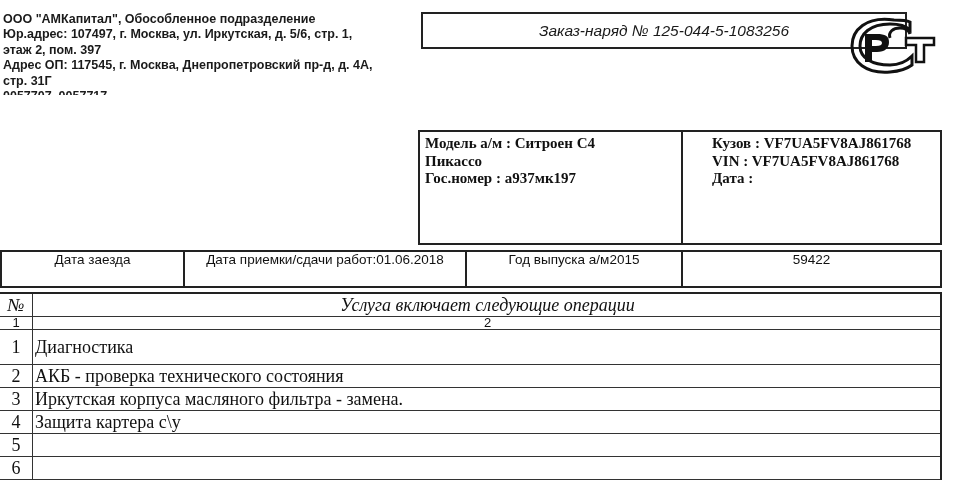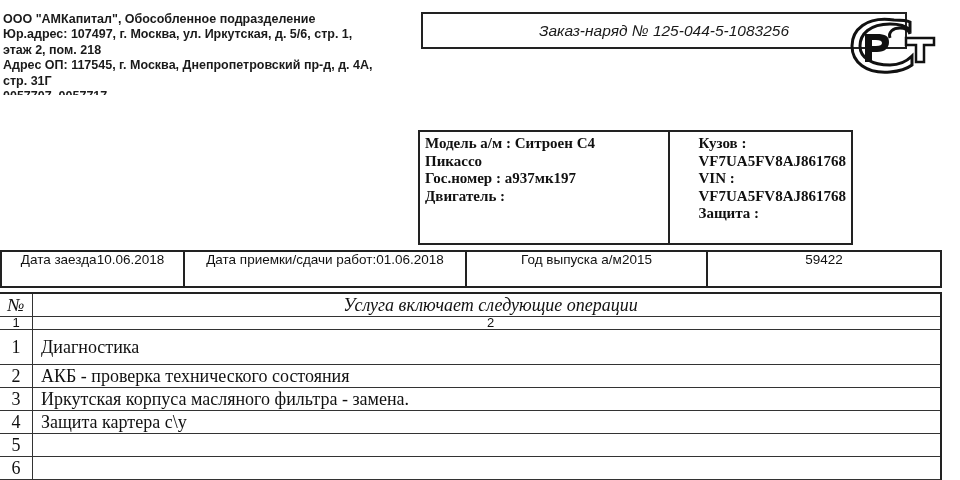--- a/index.html
+++ b/index.html
@@ -16,21 +16,21 @@
   }
   .company .clip { height: 6px; overflow: hidden; display: block; line-height: 15px; }
   .order-box {
     left: 421px; top: 12px; width: 486px; height: 37px;
     border: 2px solid #222; box-sizing: border-box;
     display: flex; align-items: center; justify-content: center;
     font-style: italic; font-size: 15.5px; color: #1a1a1a;
   }
   .rst-logo { left: 846px; top: 12px; width: 92px; height: 64px; }
   .vehicle-box {
-    left: 418px; top: 130px; width: 435px; height: 115px;
+    left: 418px; top: 130px; width: 524px; height: 115px;
     border: 2px solid #222; box-sizing: border-box; display: flex;
     font-family: "Liberation Serif", serif; font-weight: bold; font-size: 15px; line-height: 17.5px;
   }
   .vehicle-box .col { padding: 3px 5px; box-sizing: border-box; }
   .vehicle-box .col.left { width: 263px; border-right: 2px solid #222; }
   .vehicle-box .col.right { flex: 1; padding-left: 29px; }
   .dates {
     left: 0px; top: 250px; width: 942px; height: 38px;
     border: 2px solid #222; border-left: none; box-sizing: border-box; display: flex;
     font-size: 13.5px; line-height: 15px;
@@ -38,35 +38,35 @@
   .dates .cell { text-align: left; display: flex; justify-content: center; box-sizing: border-box; }
   .dates .cell + .cell { border-left: 2px solid #222; }
   .ops {
     left: 0px; top: 292px; width: 942px;
     border-top: 2px solid #222; border-right: 2px solid #222; box-sizing: border-box;
     font-family: "Liberation Serif", serif;
   }
   .ops table { border-collapse: collapse; width: 100%; }
   .ops td { border-bottom: 1.5px solid #333; padding: 0; }
   .ops td.num { width: 32px; border-right: 1.5px solid #333; text-align: center; font-size: 18px; }
-  .ops td.desc { padding-left: 8px; font-size: 18px; }
+  .ops td.desc { padding-left: 2px; font-size: 18px; }
   .ops tr.head td { height: 22px; font-style: italic; font-size: 18px; }
   .ops tr.head td.desc { text-align: center; }
   .ops tr.idx td { height: 12px; font-family: "Liberation Sans", sans-serif; font-size: 13px; line-height: 12px; }
   .ops tr.idx td.desc { text-align: center; }
   .ops tr.item td { height: 22px; line-height: 22px; }
   .ops tr.item.first td { height: 34px; line-height: 34px; }
 </style>
 </head>
 <body>
 
 <div class="abs company">
   <div>ООО "АМКапитал", Обособленное подразделение</div>
   <div>Юр.адрес: 107497, г. Москва, ул. Иркутская, д. 5/6, стр. 1,</div>
-  <div>этаж 2, пом. 218</div>
+  <div>этаж 2, пом. 397</div>
   <div>Адрес ОП: 117545, г. Москва, Днепропетровский пр-д, д. 4А,</div>
   <div>стр. 31Г</div>
   <span class="clip">0057707, 0057717</span>
 </div>
 
 <div class="abs order-box">
   <span>Заказ-наряд № 125-044-5-1083256</span>
 </div>
 
 <div class="abs rst-logo">
@@ -76,39 +76,37 @@
     <path d="M44 26 C42 20 47 16 54 16 C60 16 63 19 64 22" fill="none" stroke="#111" stroke-width="3"></path>
     <path d="M60 26 L88 26 L88 33 L78 33 L78 50 L70 50 L70 33 L60 33 Z" fill="#fff" stroke="#111" stroke-width="2.5"></path>
   </svg>
 </div>
 
 <div class="abs vehicle-box">
   <div class="col left">
     <div>Модель а/м : Ситроен С4</div>
     <div>Пикассо</div>
     <div>Гос.номер : а937мк197</div>
-    <div>Двигатель :</div>
   </div>
   <div class="col right">
     <div>Кузов : VF7UA5FV8AJ861768</div>
     <div>VIN : VF7UA5FV8AJ861768</div>
-    <div>Защита :</div>
+    <div>Дата :</div>
   </div>
 </div>
 
 <div class="abs dates">
   <div class="cell" style="width:183px; border-left: 2px solid #222;">
     <div>Дата заезда</div>
-    <div>10.06.2018</div>
   </div>
   <div class="cell" style="width:282px;">
     <div>Дата приемки/сдачи работ:</div>
     <div>01.06.2018</div>
   </div>
-  <div class="cell" style="width:241px;">
+  <div class="cell" style="width:216px;">
     <div>Год выпуска а/м</div>
     <div>2015</div>
   </div>
   <div class="cell" style="flex:1;">
     <div>59422</div>
   </div>
 </div>
 
 <div class="abs ops">
   <table>

